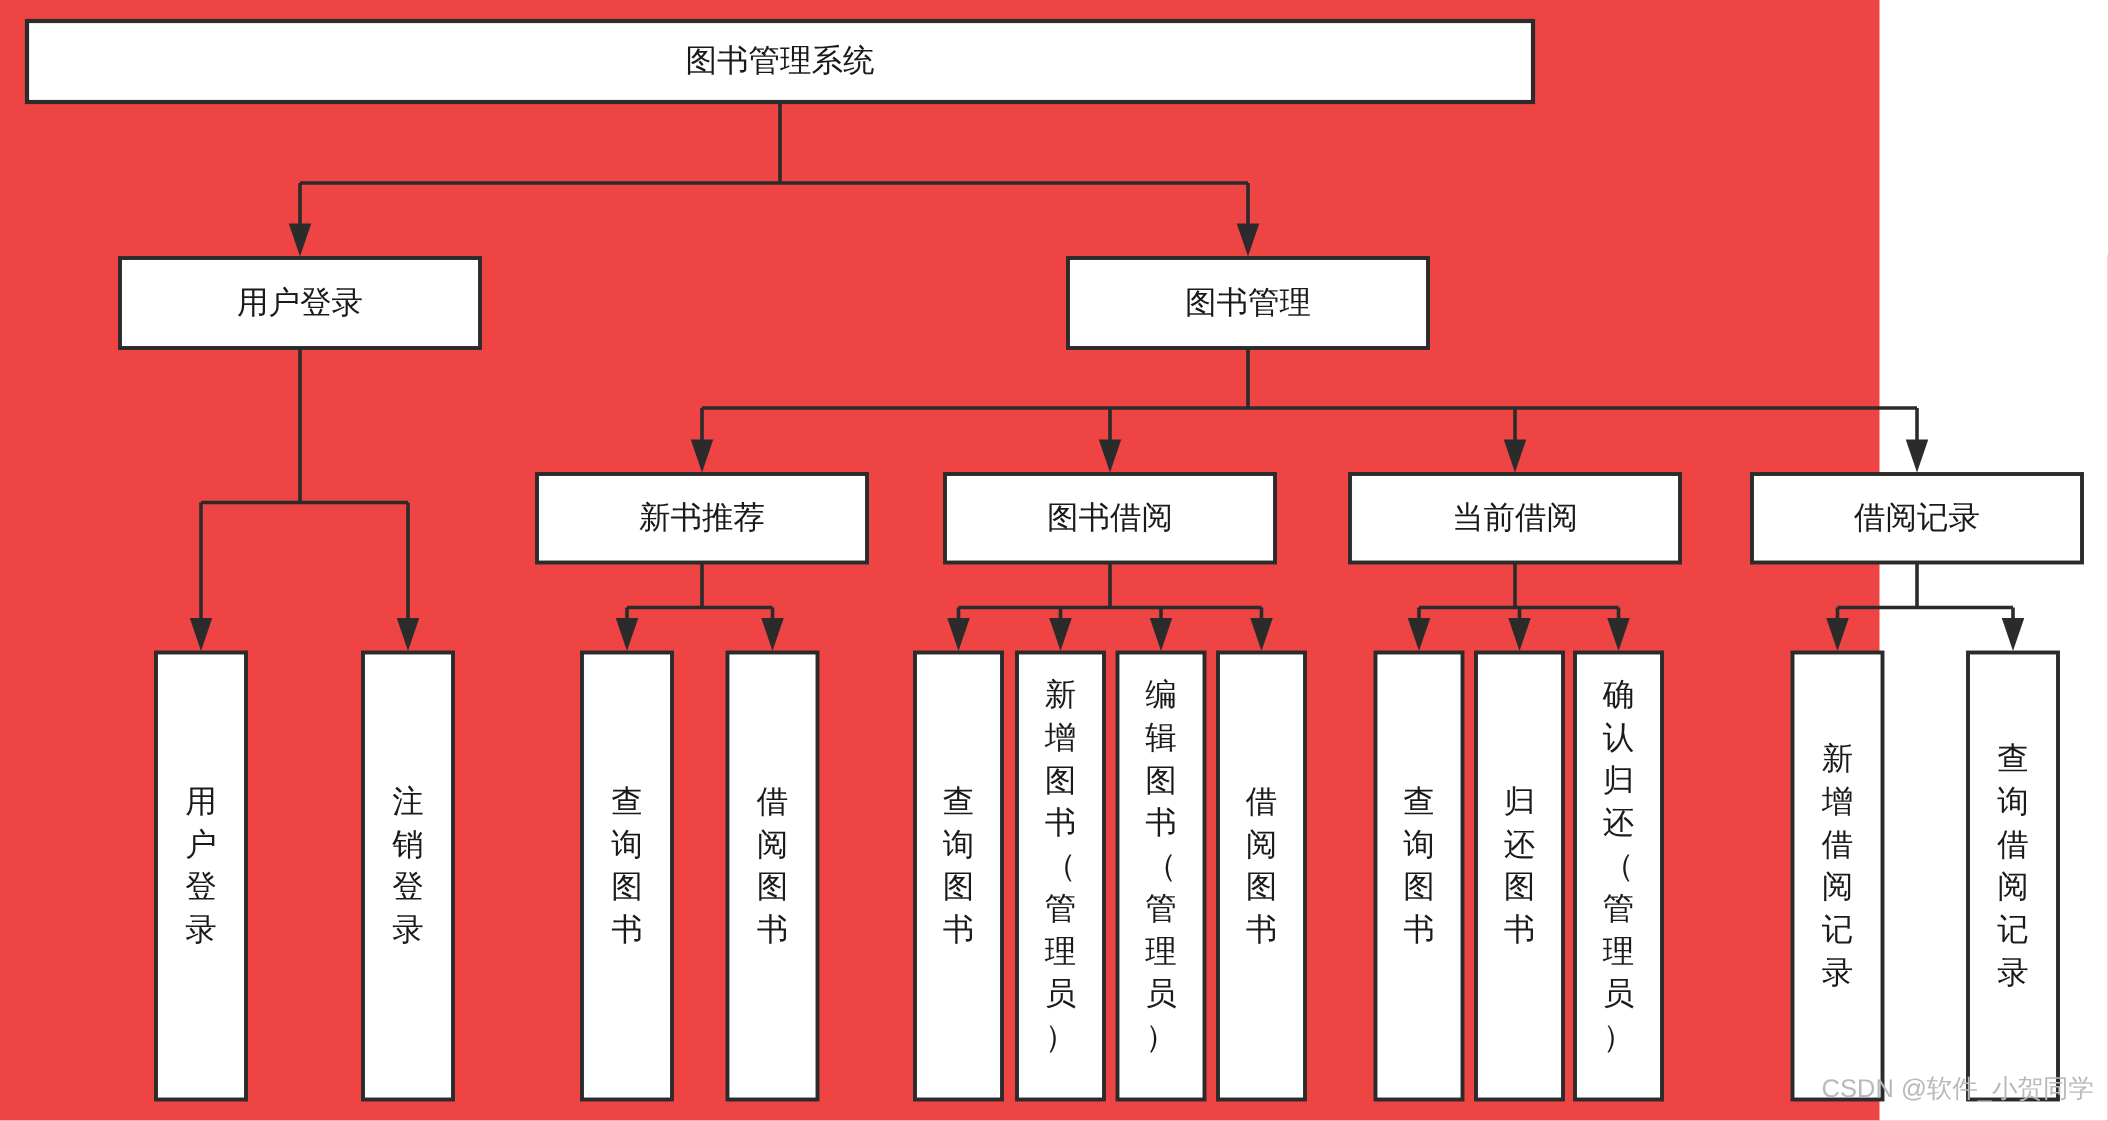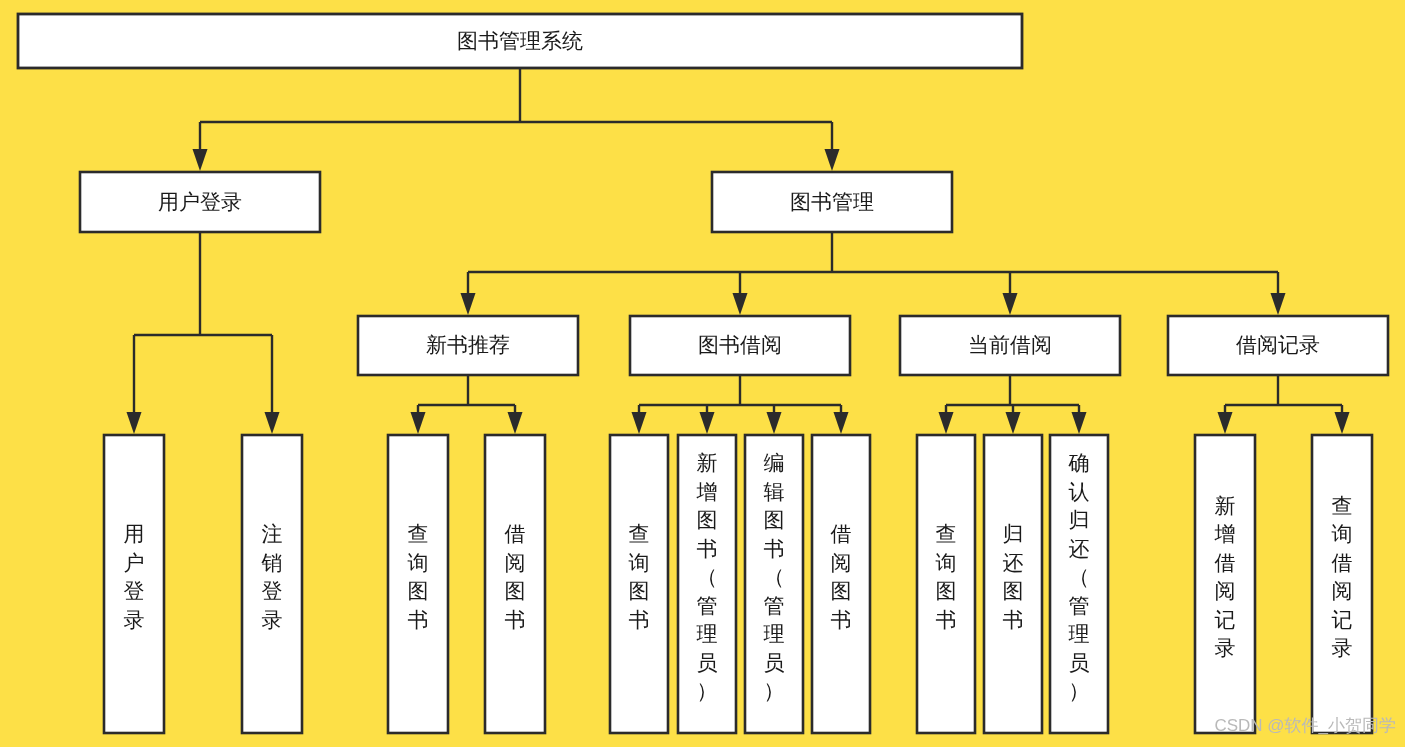--- a/index.html
+++ b/index.html
@@ -9,23 +9,23 @@
     background: #ffffff;
   }
   body {
     width: 1405px;
     height: 747px;
     font-family: "Liberation Sans", "DejaVu Sans", sans-serif;
     overflow: hidden;
   }
   #diagram-root {
     position: relative;
-    width: 1405px;
+    width: 1253px;
     height: 747px;
-    background: #fde047;
+    background: #ef4444;
   }
   svg#diagram-svg {
     position: absolute;
     left: 0;
     top: 0;
     width: 1405px;
     height: 747px;
     display: block;
   }
   .node-box {

